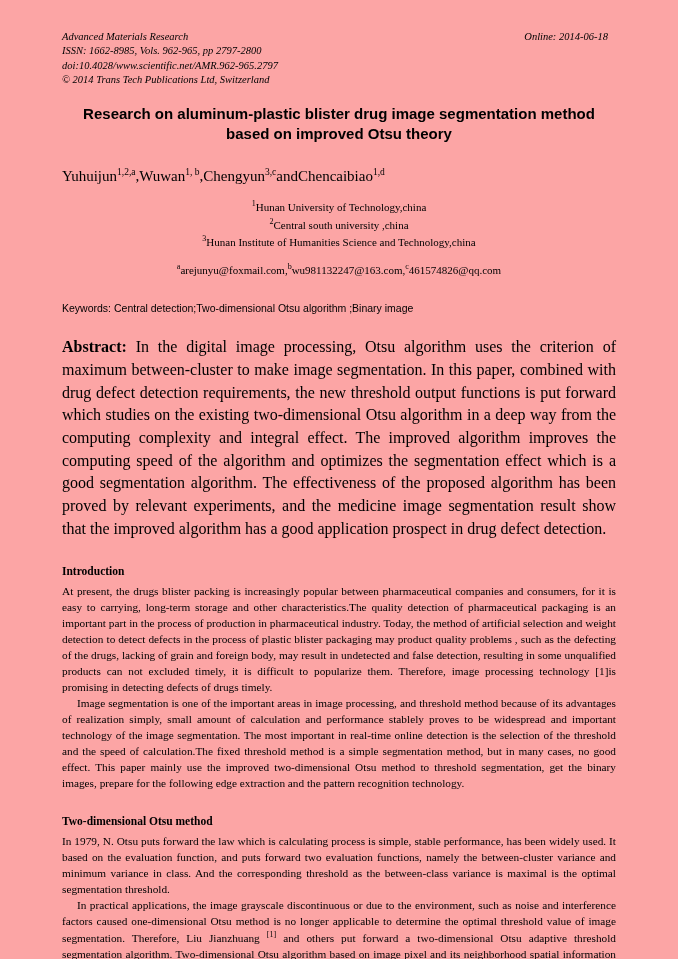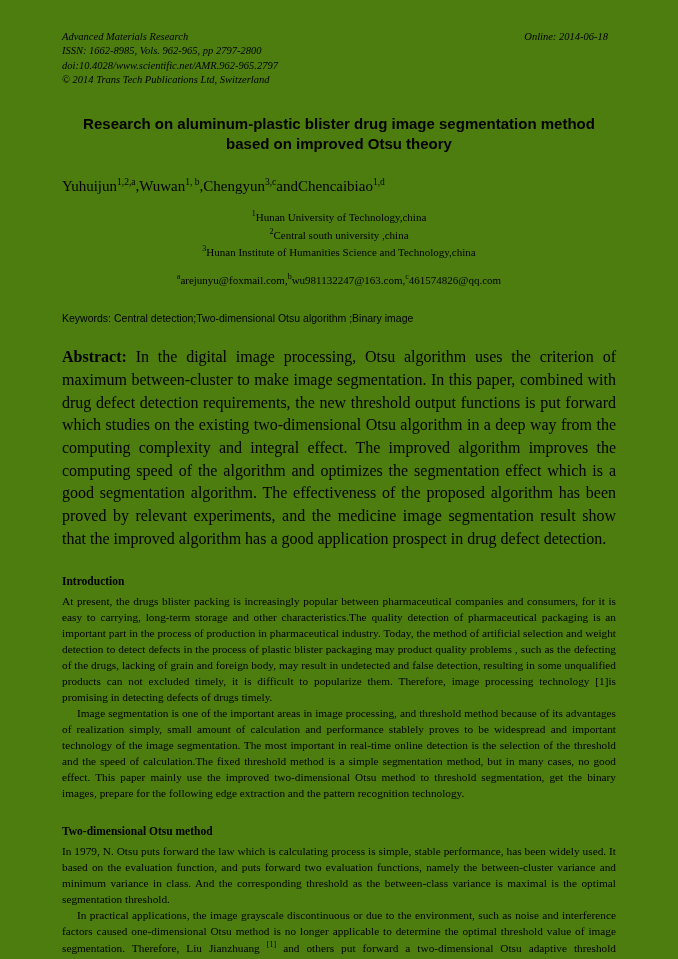--- a/index.html
+++ b/index.html
@@ -3,21 +3,21 @@
 <meta charset="utf-8">
 <style>
   html, body {
     margin: 0;
     padding: 0;
     background: #b8b8b8;
   }
   .page {
     width: 678px;
     height: 959px;
-    background: #4d7c0f;
+    background: #fca5a5;
     margin: 0 auto;
     position: relative;
     box-sizing: border-box;
     padding: 30px 62px 0 62px;
     font-family: "Liberation Serif", serif;
     color: #000;
     overflow: hidden;
   }
   .header-block {
     font-size: 10.5px;
@@ -33,21 +33,21 @@
     top: 0;
     font-style: italic;
     font-size: 10.5px;
   }
   .title {
     text-align: center;
     font-family: "Liberation Sans", sans-serif;
     font-weight: bold;
     font-size: 15px;
     line-height: 1.35;
-    margin-top: 26px;
+    margin-top: 16px;
     margin-bottom: 0;
   }
   .authors {
     text-align: left;
     font-size: 15px;
     margin-top: 22px;
     line-height: 1.3;
   }
   .authors sup { font-size: 9.5px; }
   .affil {

